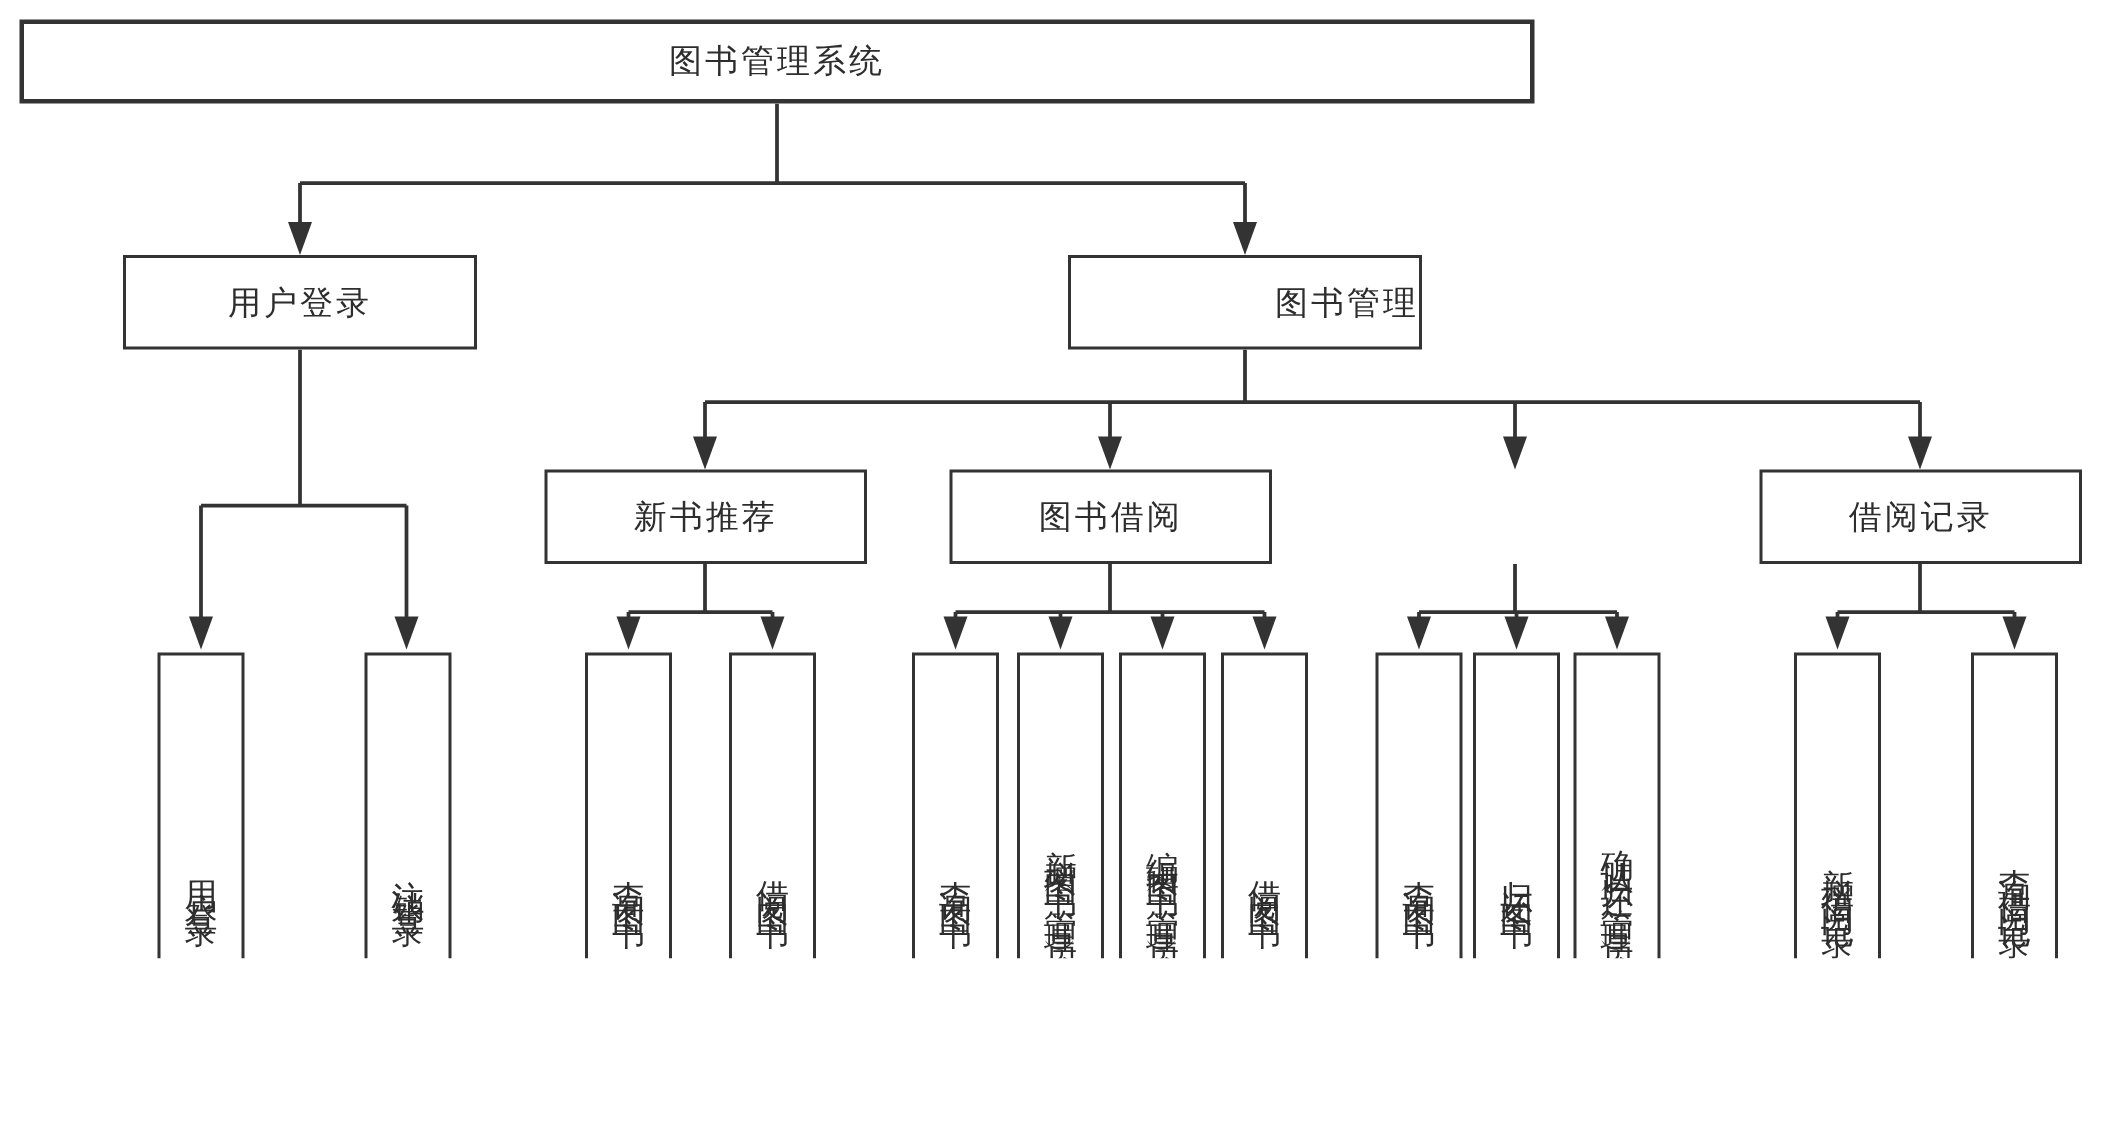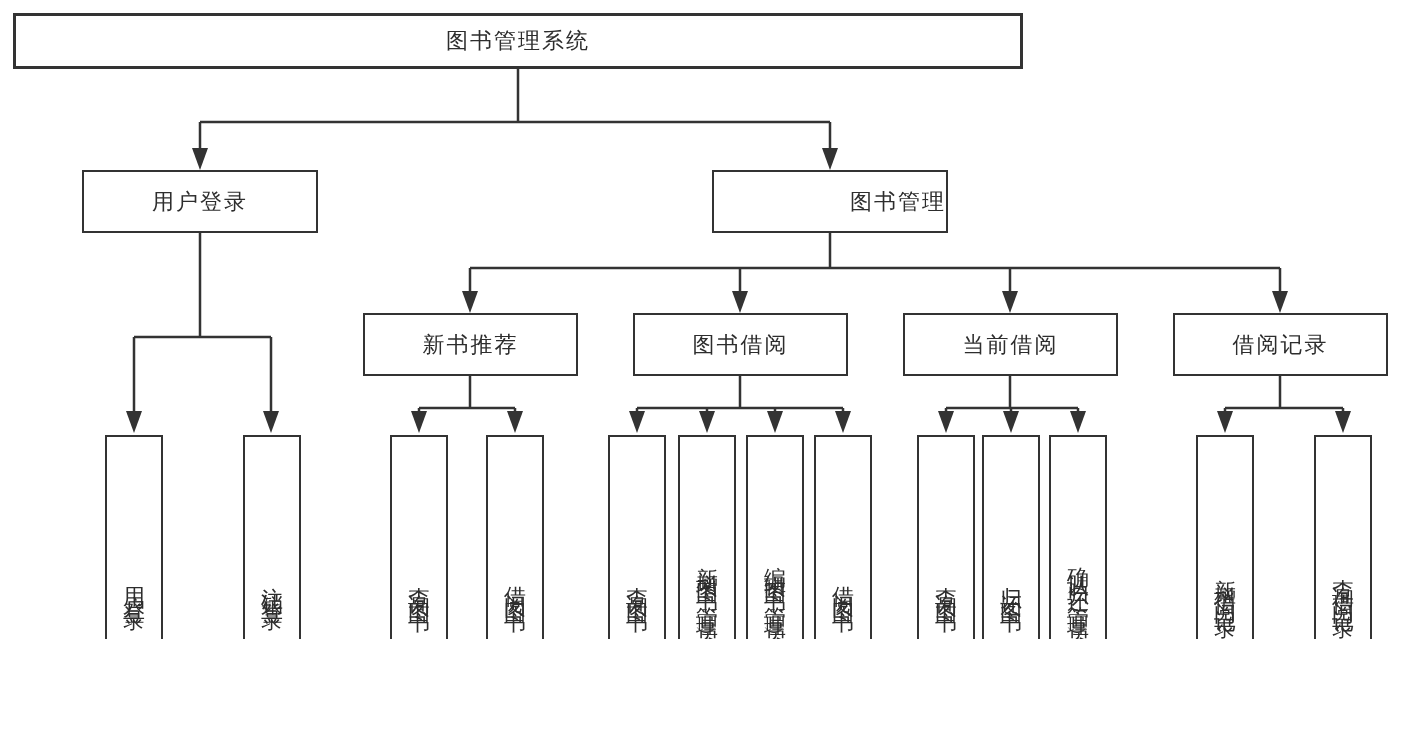--- a/index.html
+++ b/index.html
@@ -120,23 +120,20 @@
   <div class="box" id="n-book">
     <span class="htext">图书管理</span>
   </div>
 
   <div class="box group" id="g0">
     <span class="htext">新书推荐</span>
   </div>
   <div class="box group" id="g1">
     <span class="htext">图书借阅</span>
   </div>
-  <div class="box group" id="g2">
-    <span class="htext">当前借阅</span>
-  </div>
   <div class="box group" id="g3">
     <span class="htext">借阅记录</span>
   </div>
 
   <div class="box leaf" id="l0">
     <span class="vtext">用户登录</span>
   </div>
   <div class="box leaf" id="l1">
     <span class="vtext">注销登录</span>
   </div>

